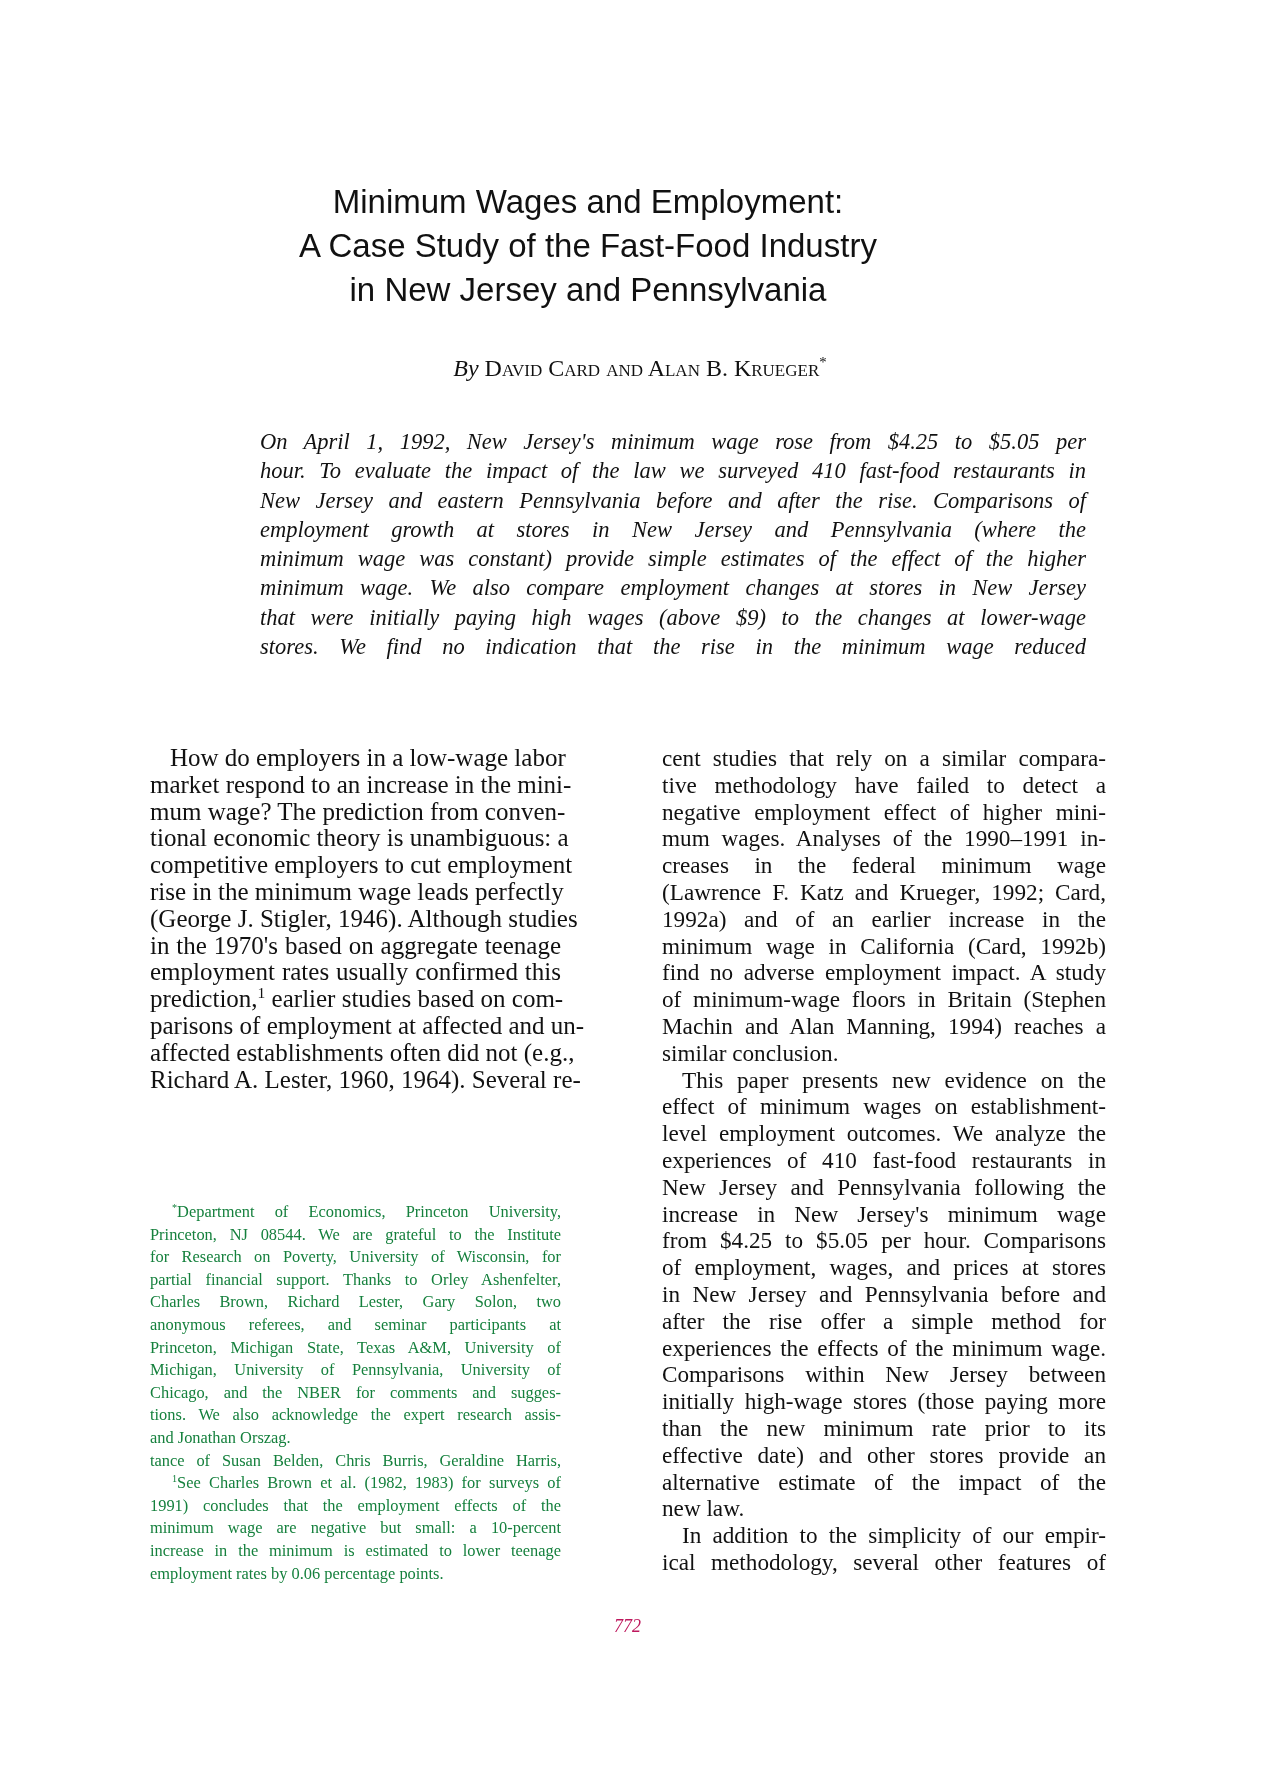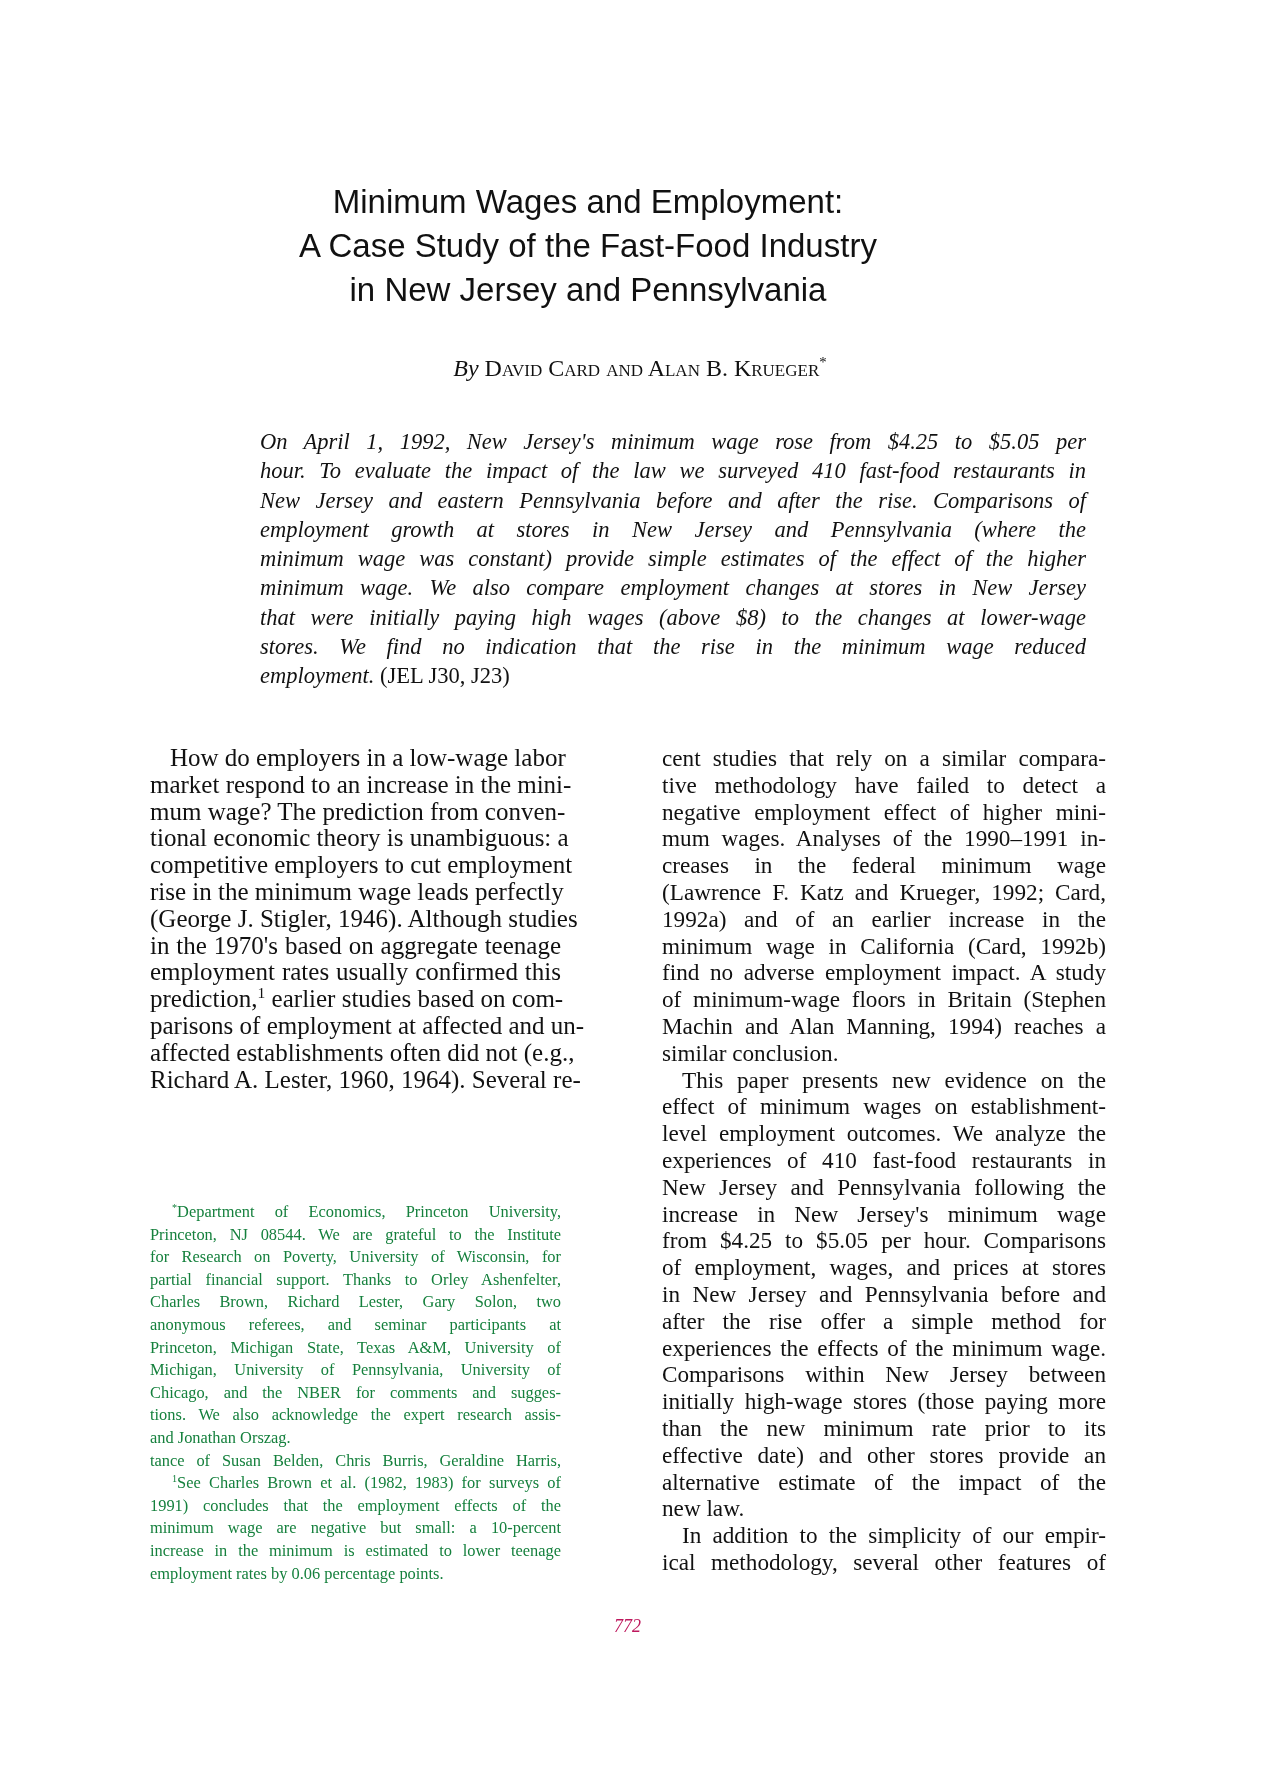--- a/index.html
+++ b/index.html
@@ -54,23 +54,22 @@
     <span class="sc">David Card and Alan B. Krueger</span><sup>*</sup>
   </div>
 
   <div class="abstract">
     <span class="aline">On April 1, 1992, New Jersey's minimum wage rose from $4.25 to $5.05 per</span>
     <span class="aline">hour. To evaluate the impact of the law we surveyed 410 fast-food restaurants in</span>
     <span class="aline">New Jersey and eastern Pennsylvania before and after the rise. Comparisons of</span>
     <span class="aline">employment growth at stores in New Jersey and Pennsylvania (where the</span>
     <span class="aline">minimum wage was constant) provide simple estimates of the effect of the higher</span>
     <span class="aline">minimum wage. We also compare employment changes at stores in New Jersey</span>
-    <span class="aline">that were initially paying high wages (above $8) to the changes at lower-wage</span>
+    <span class="aline">that were initially paying high wages (above $9) to the changes at lower-wage</span>
     <span class="aline">stores. We find no indication that the rise in the minimum wage reduced</span>
-    <span class="aline last"><span>employment.</span> <span class="jel">(JEL J30, J23)</span></span>
   </div>
 
   <div class="col col-left">
     <span class="line indent">How do employers in a low-wage labor</span>
     <span class="line">market respond to an increase in the mini-</span>
     <span class="line">mum wage? The prediction from conven-</span>
     <span class="line">tional economic theory is unambiguous: a</span>
     <span class="line">competitive employers to cut employment</span>
     <span class="line">rise in the minimum wage leads perfectly</span>
     <span class="line">(George J. Stigler, 1946). Although studies</span>

